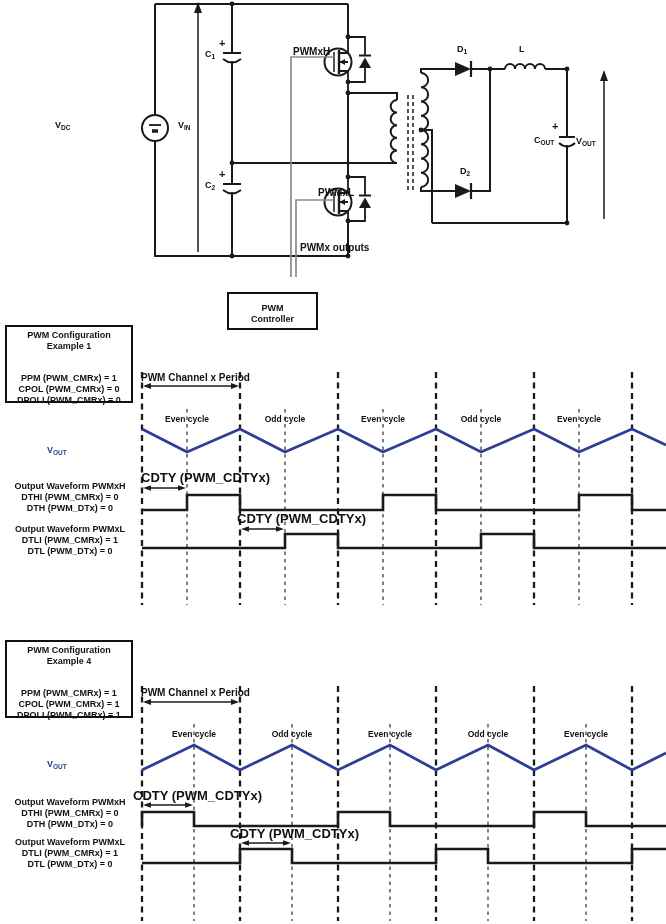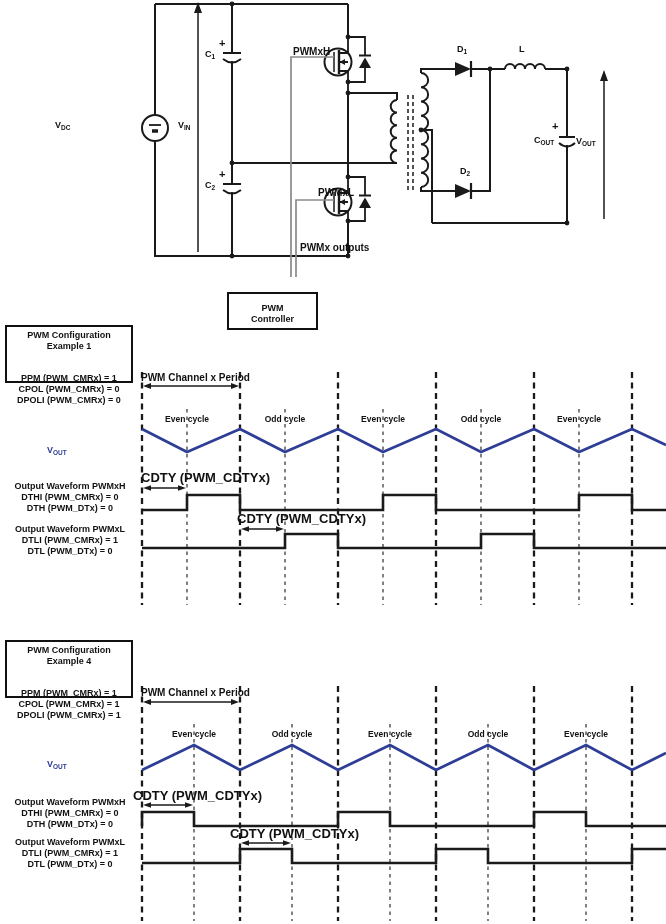--- a/index.html
+++ b/index.html
@@ -8,21 +8,21 @@
     font-family:"Liberation Sans", sans-serif; overflow:hidden;
   }
   svg { position:absolute; left:0; overflow:visible; }
   .lbl { position:absolute; font:bold 9px "Liberation Sans",sans-serif; color:#111; white-space:nowrap; }
   .lbl .sub { font-size:6.5px; vertical-align:-2px; font-weight:bold; }
   .plus { position:absolute; font:bold 11px "Liberation Sans",sans-serif; color:#111; }
   .blue { color:#2e3d96; }
   .small { font-size:13px; }
   .mid { font-size:10px; }
   .cfgbox {
-    position:absolute; left:5px; width:128px; height:58px; box-sizing:border-box;
+    position:absolute; left:5px; width:128px; height:78px; box-sizing:border-box;
     border:2.5px solid #111; background:#fff; text-align:center;
     font:bold 9px "Liberation Sans",sans-serif; color:#111; line-height:11px;
   }
   .cfgbox .title { margin-top:3px; }
   .cfgbox .settings { margin-top:21px; }
   .wavelabels {
     position:absolute; left:0; width:140px; text-align:center;
     font:bold 9px "Liberation Sans",sans-serif; color:#111; line-height:11px; white-space:nowrap;
   }
   .cyc { position:absolute; width:70px; text-align:center; font:bold 8.5px "Liberation Sans",sans-serif; color:#111;margin-top:20px; }

